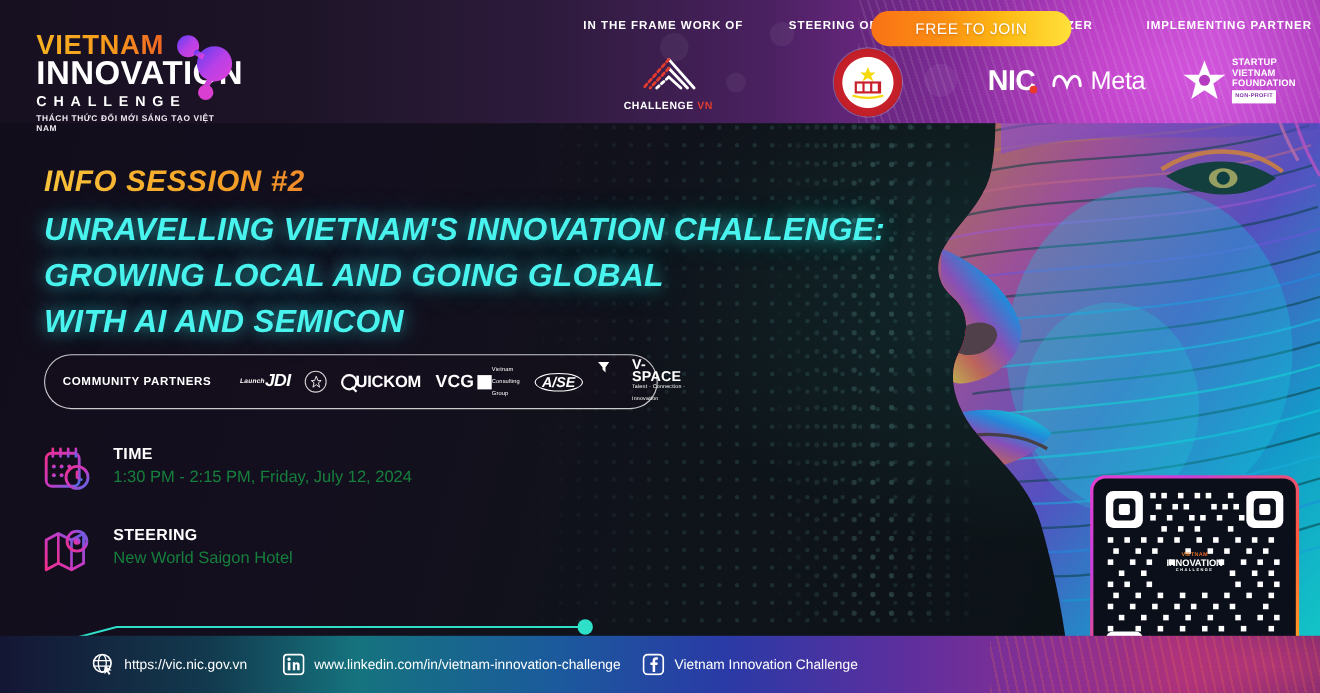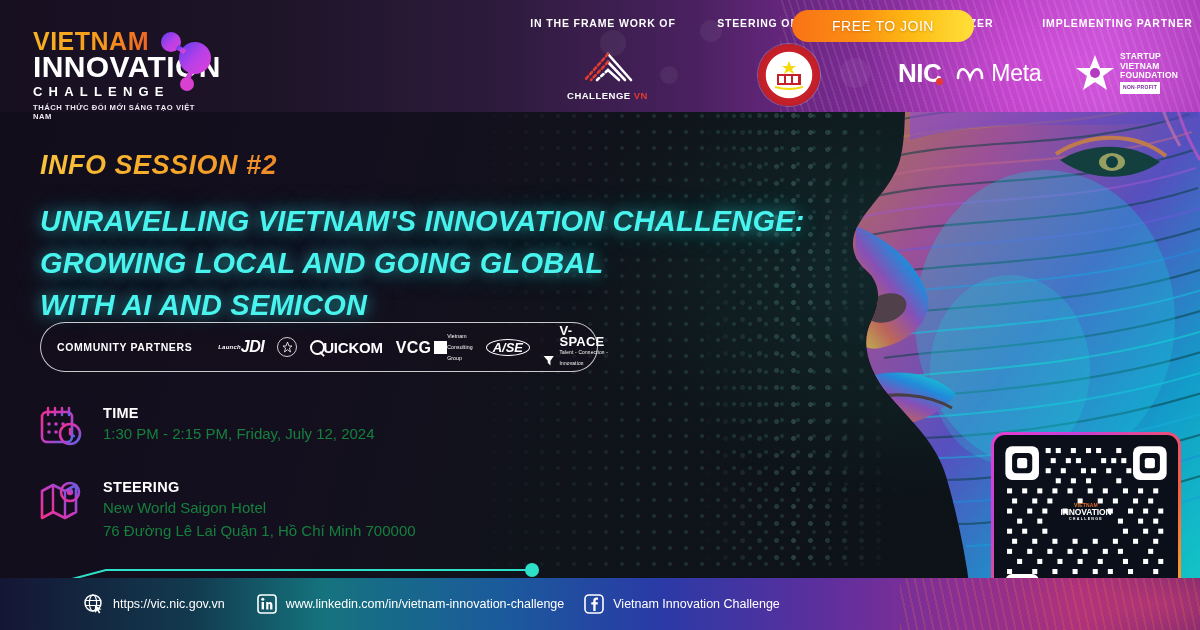--- a/index.html
+++ b/index.html
@@ -104,21 +104,21 @@
   .logo-mark { position:absolute; right:-6px; top:2px; width:60px; height:68px; }
 
   .info-session {
     position:absolute; left:40px; top:150px; z-index:6;
     font-size:27px; font-weight:800; font-style:italic; letter-spacing:.5px;
     background:linear-gradient(90deg,#f9c33c 0%,#f6a828 55%,#ef8b29 100%);
     -webkit-background-clip:text; background-clip:text; color:transparent;
     text-shadow:none;
   }
   .title {
-    position:absolute; left:40px; top:200px; z-index:6; width:790px;
+    position:absolute; left:40px; top:188px; z-index:6; width:790px;
   }
   .title-line {
     font-size:29px; font-weight:800; font-style:italic; letter-spacing:.2px;
     color:#49f3ee; line-height:42px; white-space:nowrap;
     text-shadow:0 0 14px rgba(45,235,230,.55), 0 0 30px rgba(45,220,230,.35);
   }
 
   
   .partners {
     position:absolute; left:40px; top:322px; width:558px; height:50px; z-index:6;
@@ -135,21 +135,21 @@
   .jdi-main { font-size:16px; font-weight:800; font-style:italic; letter-spacing:-.5px;}
   .seal-sm { width:20px; height:20px; border-radius:50%; border:1.4px solid rgba(255,255,255,.8); display:flex; align-items:center; justify-content:center;}
   .quickom { font-size:15px; font-weight:800; letter-spacing:-.2px; display:flex; align-items:center;}
   .q-circle { width:15px; height:15px; border-radius:50%; border:2px solid #fff; margin-right:-2px; position:relative;}
   .q-circle::after{content:"";position:absolute;right:-2px;bottom:-2px;width:6px;height:2px;background:#fff;transform:rotate(45deg);}
   .vcg { line-height:11px;}
   .vcg-main{font-size:16px;font-weight:800;letter-spacing:.2px;display:flex;align-items:center;gap:3px;}
   .vcg-box{width:13px;height:13px;background:#fff;display:inline-block;}
   .vcg-sub{font-size:5.2px;letter-spacing:.1px;font-weight:500;}
   .ase { font-size:13px; font-weight:700; font-style:italic; border:1.3px solid #fff; border-radius:50%/50%; padding:1px 6px; line-height:13px;}
-  .vspace { display:flex; align-items:flex-end; gap:5px;}
+  .vspace { display:flex; align-items:flex-start; gap:20px;}
   .vspace-txt{line-height:11px;}
   .vspace-main{font-size:13px;font-weight:800;letter-spacing:.2px;}
   .vspace-sub{font-size:4.8px;letter-spacing:.2px;}
 
   
   .detail { position:absolute; z-index:6; display:flex; align-items:flex-start; gap:19px; }
   .detail-time { left:38px; top:404px; }
   .detail-loc  { left:38px; top:478px; }
   .d-icon { width:46px; height:46px; flex:none; }
   .d-head { font-size:14.5px; font-weight:800; color:#fff; letter-spacing:.3px; line-height:18px;}
@@ -492,21 +492,20 @@
         </linearGradient>
       </defs>
       <path d="M4 13 L15 7 L27 13 L38 7 L38 34 L27 40 L15 34 L4 40 Z" fill="none" stroke="url(#icg2)" stroke-width="2.6" stroke-linejoin="round"></path>
       <path d="M15 7 L15 34 M27 13 L27 40" stroke="url(#icg2)" stroke-width="2.4"></path>
       <circle cx="32" cy="14" r="9" fill="none" stroke="url(#icg2)" stroke-width="2.6"></circle>
       <circle cx="32" cy="14" r="3.2" fill="url(#icg2)"></circle>
     </svg>
     <div>
       <div class="d-head">STEERING</div>
       <div class="d-line">New World Saigon Hotel</div>
-      <div class="d-line">76 Đường Lê Lai Quận 1, Hồ Chí Minh 700000</div>
     </div>
   </div>
 
   <svg class="connector" viewBox="0 0 560 60">
     <path d="M0 58 L106 30 L528 30" stroke="#2ee0c8" stroke-width="2" fill="none"></path>
     <circle cx="532" cy="30" r="7" fill="#2ee0c8"></circle>
   </svg>
 
   <div class="qr-frame">
     <div class="qr-inner">

